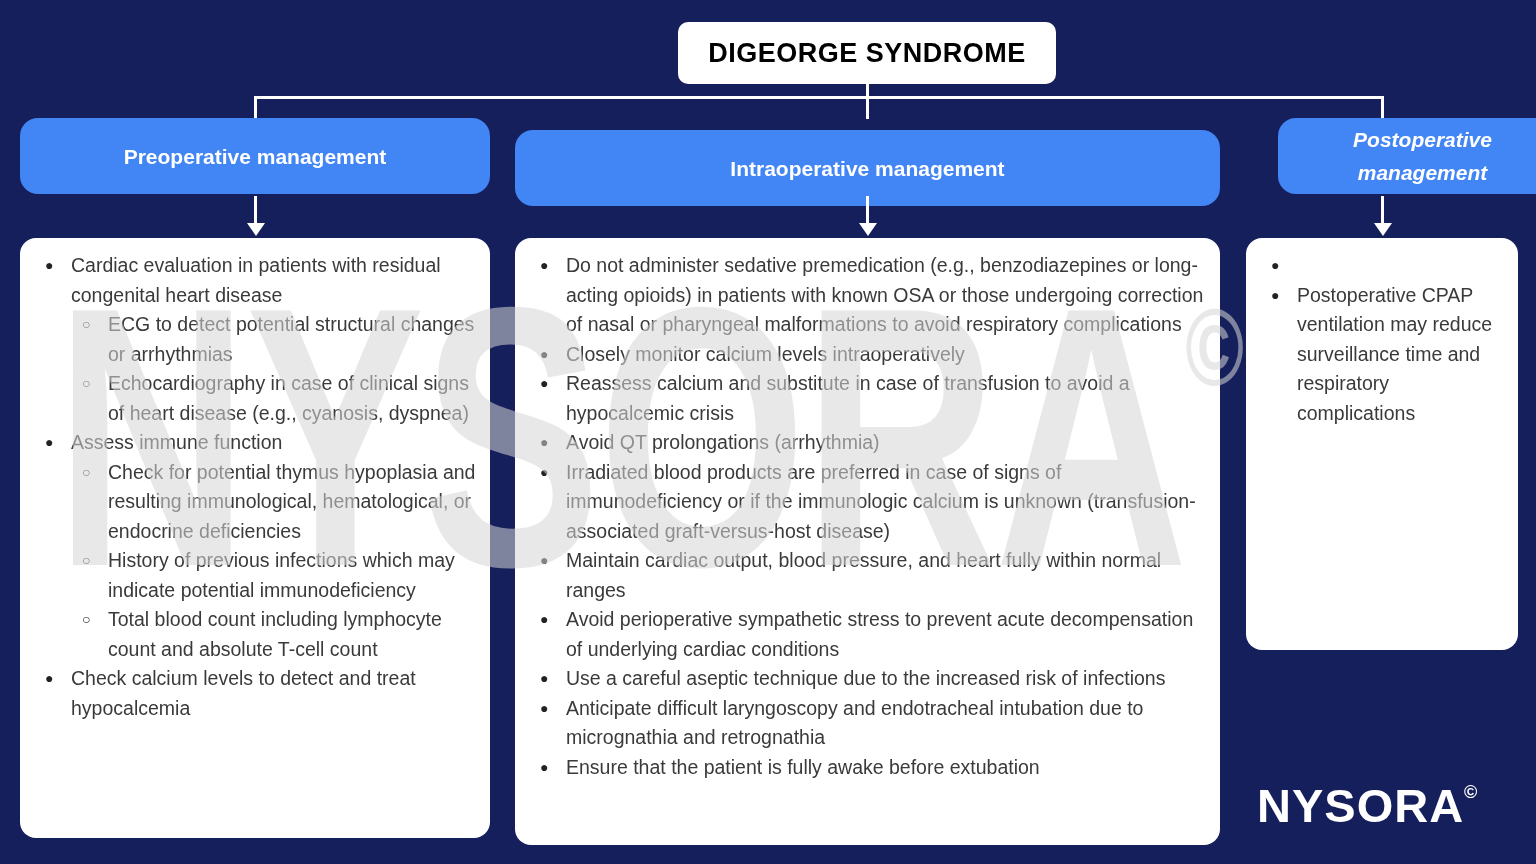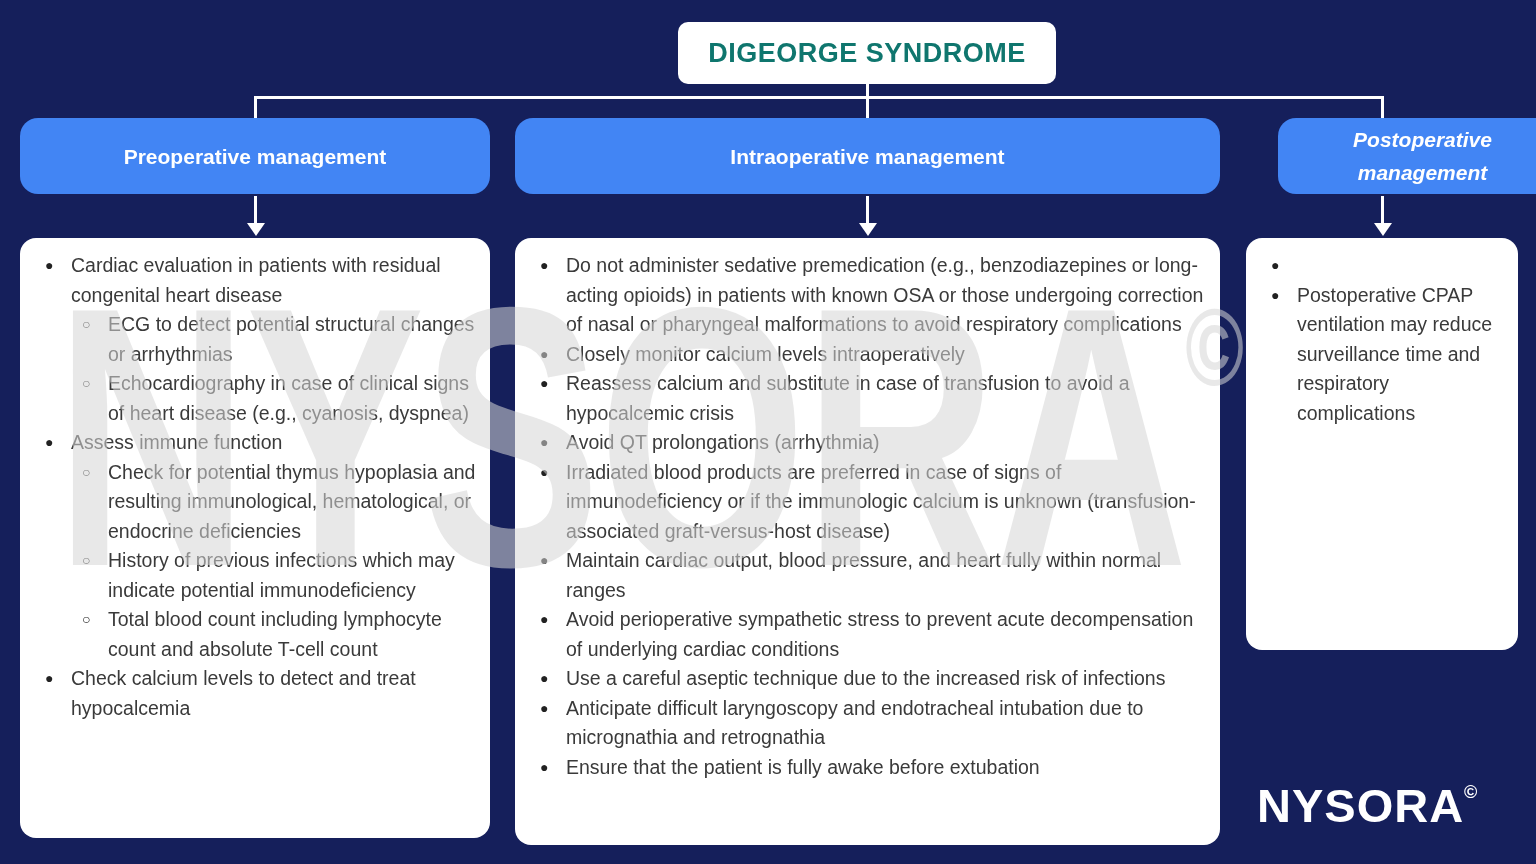--- a/index.html
+++ b/index.html
@@ -6,38 +6,38 @@
   html,body { width:1536px; height:864px; overflow:hidden; }
   body { font-family:"Liberation Sans","DejaVu Sans",sans-serif; }
   .canvas { position:relative; width:1536px; height:864px; background:#151f5b; }
 
   
   .title-box {
     position:absolute; left:678px; top:22px; width:378px; height:62px;
     background:#ffffff; border-radius:10px;
     display:flex; align-items:center; justify-content:center;
   }
-  .title-box span { font-size:27px; font-weight:bold; color:#0f766e; letter-spacing:0.5px; }
+  .title-box span { font-size:27px; font-weight:bold; color:#000000; letter-spacing:0.5px; }
 
   
   .conn { position:absolute; background:#ffffff; }
   .arrow-head {
     position:absolute; width:0; height:0;
     border-left:9px solid transparent; border-right:9px solid transparent;
     border-top:13px solid #ffffff;
   }
 
   
   .hdr {
     position:absolute; top:118px; height:76px; background:#4285f4; border-radius:18px;
     display:flex; align-items:center; justify-content:center; text-align:center;
     color:#ffffff; font-weight:bold; font-size:21px; line-height:33px; padding:0 18px;
   }
   .hdr-pre   { left:20px;   width:470px;text-align:center; }
-  .hdr-intra { left:515px;  width:705px; }
+  .hdr-intra { left:515px;  width:705px;margin-top:12px; }
   .hdr-post  { left:1278px; width:289px;font-style:italic; }
 
   
   .box {
     position:absolute; top:238px; background:#ffffff; border-radius:16px;
     padding:13px 12px 10px 0; overflow:hidden;
   }
   .box-pre   { left:20px;   width:470px; height:600px; }
   .box-intra { left:515px;  width:705px; height:607px; }
   .box-post  { left:1246px; width:272px; height:412px; }

